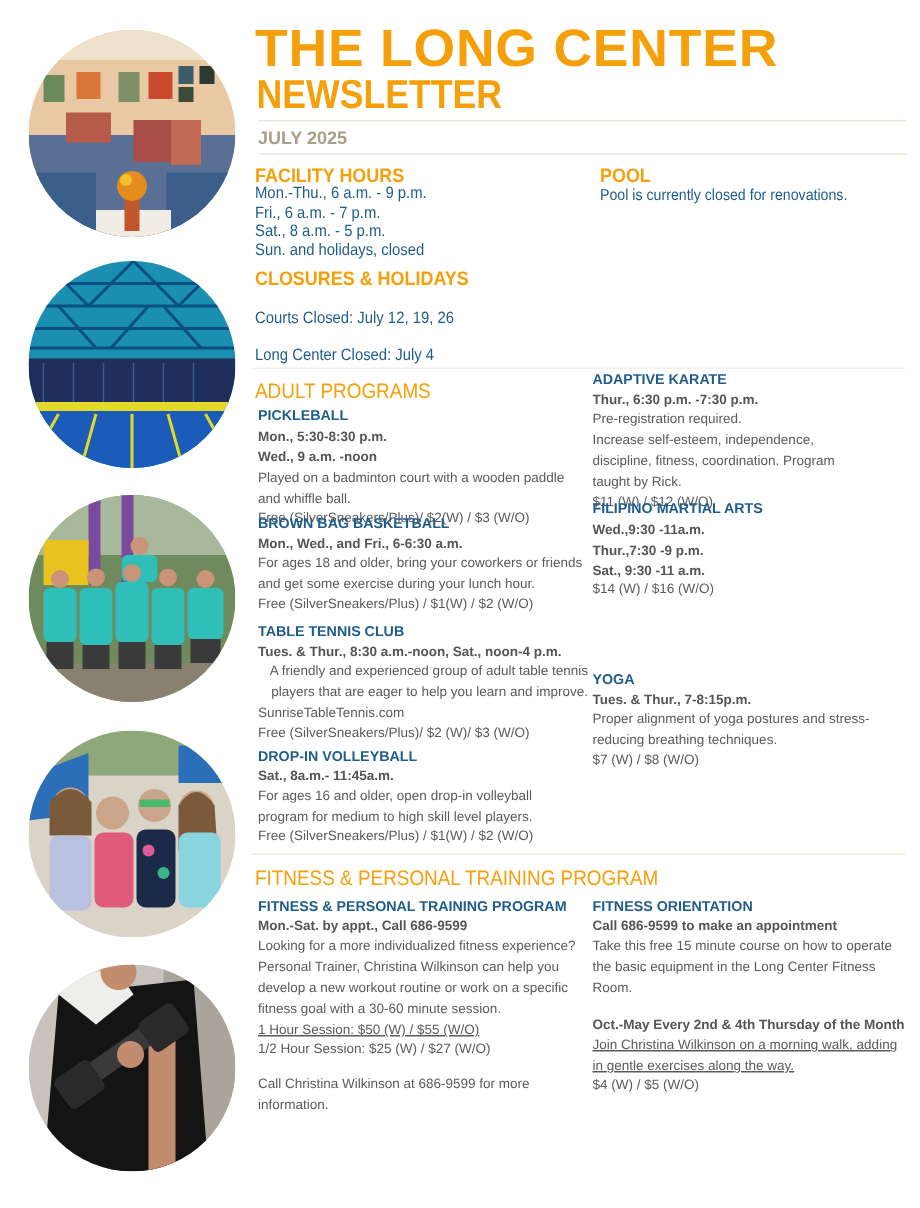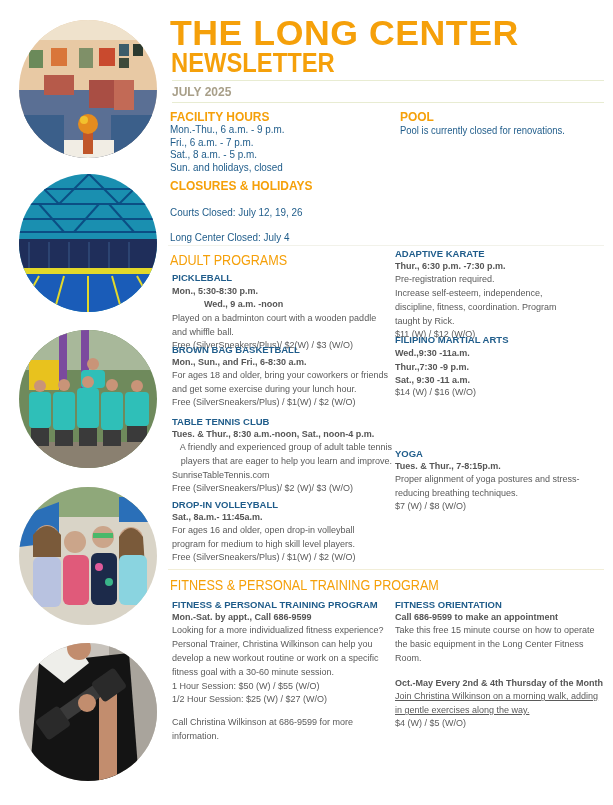--- a/index.html
+++ b/index.html
@@ -216,28 +216,28 @@
 <div class="sec-head" style="left:170px; top:179px;">CLOSURES &amp; HOLIDAYS</div>
 <div class="blue-text" style="left:170px; top:206px;">Courts Closed: July 12, 19, 26</div>
 <div class="blue-text" style="left:170px; top:231px;">Long Center Closed: July 4</div>
 <div class="hline" style="left:168px; top:245px; width:436px; background:#f2f2ea;"></div>
 
 <div class="sec-head-lg" style="left:170px; top:253px;">ADULT PROGRAMS</div>
 
 <div class="prog" style="left:172px; top:272px;">
   <div class="prog-title">PICKLEBALL</div>
   <div class="prog-sched" style="line-height:14px;">Mon., 5:30-8:30 p.m.</div>
-  <div class="prog-sched" style="line-height:13px;margin-left:32px;">Wed., 9 a.m. -noon</div>
+  <div class="prog-sched" style="line-height:13px;">Wed., 9 a.m. -noon</div>
   <div class="prog-desc" style="width:205px;">Played on a badminton court with a wooden paddle and whiffle ball.</div>
   <div class="prog-price">Free (SilverSneakers/Plus)/ $2(W) / $3 (W/O)</div>
 </div>
 
 <div class="prog" style="left:172px; top:344px;">
   <div class="prog-title">BROWN BAG BASKETBALL</div>
-  <div class="prog-sched">Mon., Sun., and Fri., 6-8:30 a.m.</div>
+  <div class="prog-sched">Mon., Wed., and Fri., 6-6:30 a.m.</div>
   <div class="prog-desc" style="width:220px;">For ages 18 and older, bring your coworkers or friends and get some exercise during your lunch hour.</div>
   <div class="prog-price">Free (SilverSneakers/Plus) / $1(W) / $2 (W/O)</div>
 </div>
 
 <div class="prog" style="left:172px; top:416px;">
   <div class="prog-title">TABLE TENNIS CLUB</div>
   <div class="prog-sched">Tues. &amp; Thur., 8:30 a.m.-noon, Sat., noon-4 p.m.</div>
   <div class="prog-desc" style="width:220px;text-align:right;">A friendly and experienced group of adult table tennis players that are eager to help you learn and improve.</div>
   <div class="prog-desc">SunriseTableTennis.com</div>
   <div class="prog-price">Free (SilverSneakers/Plus)/ $2 (W)/ $3 (W/O)</div>
@@ -274,21 +274,21 @@
 </div>
 
 <div class="hline" style="left:168px; top:569px; width:436px; background:#f2eed8;"></div>
 
 <div class="sec-head-lg" style="left:170px; top:578px;">FITNESS &amp; PERSONAL TRAINING PROGRAM</div>
 
 <div class="prog" style="left:172px; top:599px; width:220px;">
   <div class="prog-title">FITNESS &amp; PERSONAL TRAINING PROGRAM</div>
   <div class="prog-sched">Mon.-Sat. by appt., Call 686-9599</div>
   <div class="prog-desc" style="width:215px;">Looking for a more individualized fitness experience? Personal Trainer, Christina Wilkinson can help you develop a new workout routine or work on a specific fitness goal with a 30-60 minute session.</div>
-  <div class="prog-price" style="line-height:14px;">1 Hour Session: $50 (W) / $55 (W/O)</div>
+  <div class="prog-price" style="line-height:14px;text-decoration:underline;">1 Hour Session: $50 (W) / $55 (W/O)</div>
   <div class="prog-price">1/2 Hour Session: $25 (W) / $27 (W/O)</div>
   <div class="gap"></div>
   <div class="prog-desc" style="width:200px;">Call Christina Wilkinson at 686-9599 for more information.</div>
 </div>
 
 <div class="prog" style="left:395px; top:599px; width:215px;">
   <div class="prog-title">FITNESS ORIENTATION</div>
   <div class="prog-sched">Call 686-9599 to make an appointment</div>
   <div class="prog-desc" style="width:200px;">Take this free 15 minute course on how to operate the basic equipment in the Long Center Fitness Room.</div>
 </div>

